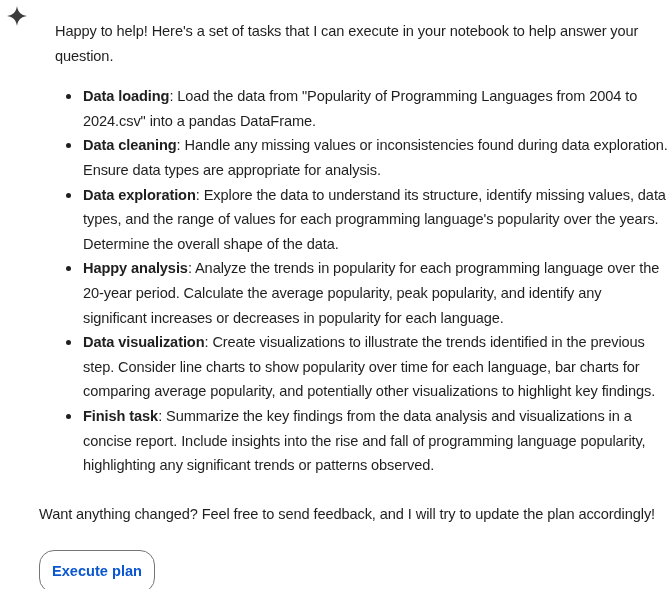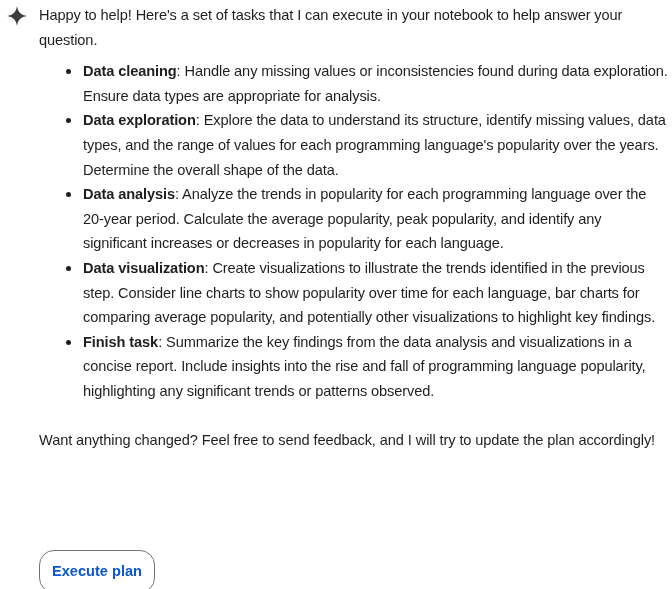--- a/index.html
+++ b/index.html
@@ -2,21 +2,21 @@
 <html><head>
 <meta charset="utf-8">
 <style>
   html, body { margin:0; padding:0; background:#ffffff; }
   body { width:672px; height:589px; overflow:hidden; position:relative;
          font-family:"Liberation Sans", sans-serif; color:#1f1f1f; }
   .wrap { position:absolute; left:0; top:0; width:672px; }
   .spark { position:absolute; left:6px; top:5px; width:22px; height:22px; }
   .content { position:absolute; left:39px; top:3px; width:630px;
              font-size:14.6px; line-height:24.6px; letter-spacing:-0.1px; }
-  .intro { margin:0; }
+  .intro { margin:16px; }
   ul.tasks { margin:7px 0 0 0; padding:0 0 0 44px; list-style:none; }
   ul.tasks li { position:relative; margin:0; }
   ul.tasks li::before { content:""; position:absolute; left:-17px; top:10px;
          width:5px; height:5px; border-radius:50%; background:#1f1f1f; }
   .tname { font-weight:bold; }
   .outro { margin:24px 0 0 0; }
   .btn { position:absolute; left:39px; top:550px; height:43px; padding:0 12px;
          border:1px solid #757575; border-radius:15px; background:#fff;
          color:#0b57d0; font-weight:bold; font-size:14.6px; line-height:29px;
          font-family:"Liberation Sans", sans-serif; cursor:pointer; box-sizing:border-box; }
@@ -28,23 +28,24 @@
   <span class="spark">
     <svg width="22" height="22" viewBox="0 0 22 22">
       <path d="M11 1 C11.8 7 15 10.2 21 11 C15 11.8 11.8 15 11 21 C10.2 15 7 11.8 1 11 C7 10.2 10.2 7 11 1 Z" fill="#3c3c3c"></path>
     </svg>
   </span>
 
   <div class="content">
     <p class="intro">Happy to help! Here's a set of tasks that I can execute in your notebook to help answer your question.</p>
 
     <ul class="tasks">
+      <li><span class="tname">Data loading</span><span>: Load the data from "Popularity of Programming Languages from 2004 to 2024.csv" into a pandas DataFrame.</span></li>
       <li><span class="tname">Data cleaning</span><span>: Handle any missing values or inconsistencies found during data exploration. Ensure data types are appropriate for analysis.</span></li>
       <li><span class="tname">Data exploration</span><span>: Explore the data to understand its structure, identify missing values, data types, and the range of values for each programming language's popularity over the years. Determine the overall shape of the data.</span></li>
-      <li><span class="tname">Data analysis</span><span>: Analyze the trends in popularity for each programming language over the 20-year period. Calculate the average popularity, peak popularity, and identify any significant increases or decreases in popularity for each language.</span></li>
+      <li><span class="tname">Happy analysis</span><span>: Analyze the trends in popularity for each programming language over the 20-year period. Calculate the average popularity, peak popularity, and identify any significant increases or decreases in popularity for each language.</span></li>
       <li><span class="tname">Data visualization</span><span>: Create visualizations to illustrate the trends identified in the previous step. Consider line charts to show popularity over time for each language, bar charts for comparing average popularity, and potentially other visualizations to highlight key findings.</span></li>
       <li><span class="tname">Finish task</span><span>: Summarize the key findings from the data analysis and visualizations in a concise report. Include insights into the rise and fall of programming language popularity, highlighting any significant trends or patterns observed.</span></li>
     </ul>
 
     <p class="outro">Want anything changed? Feel free to send feedback, and I will try to update the plan accordingly!</p>
   </div>
 
   <button class="btn">Execute plan</button>
 </div>
 

